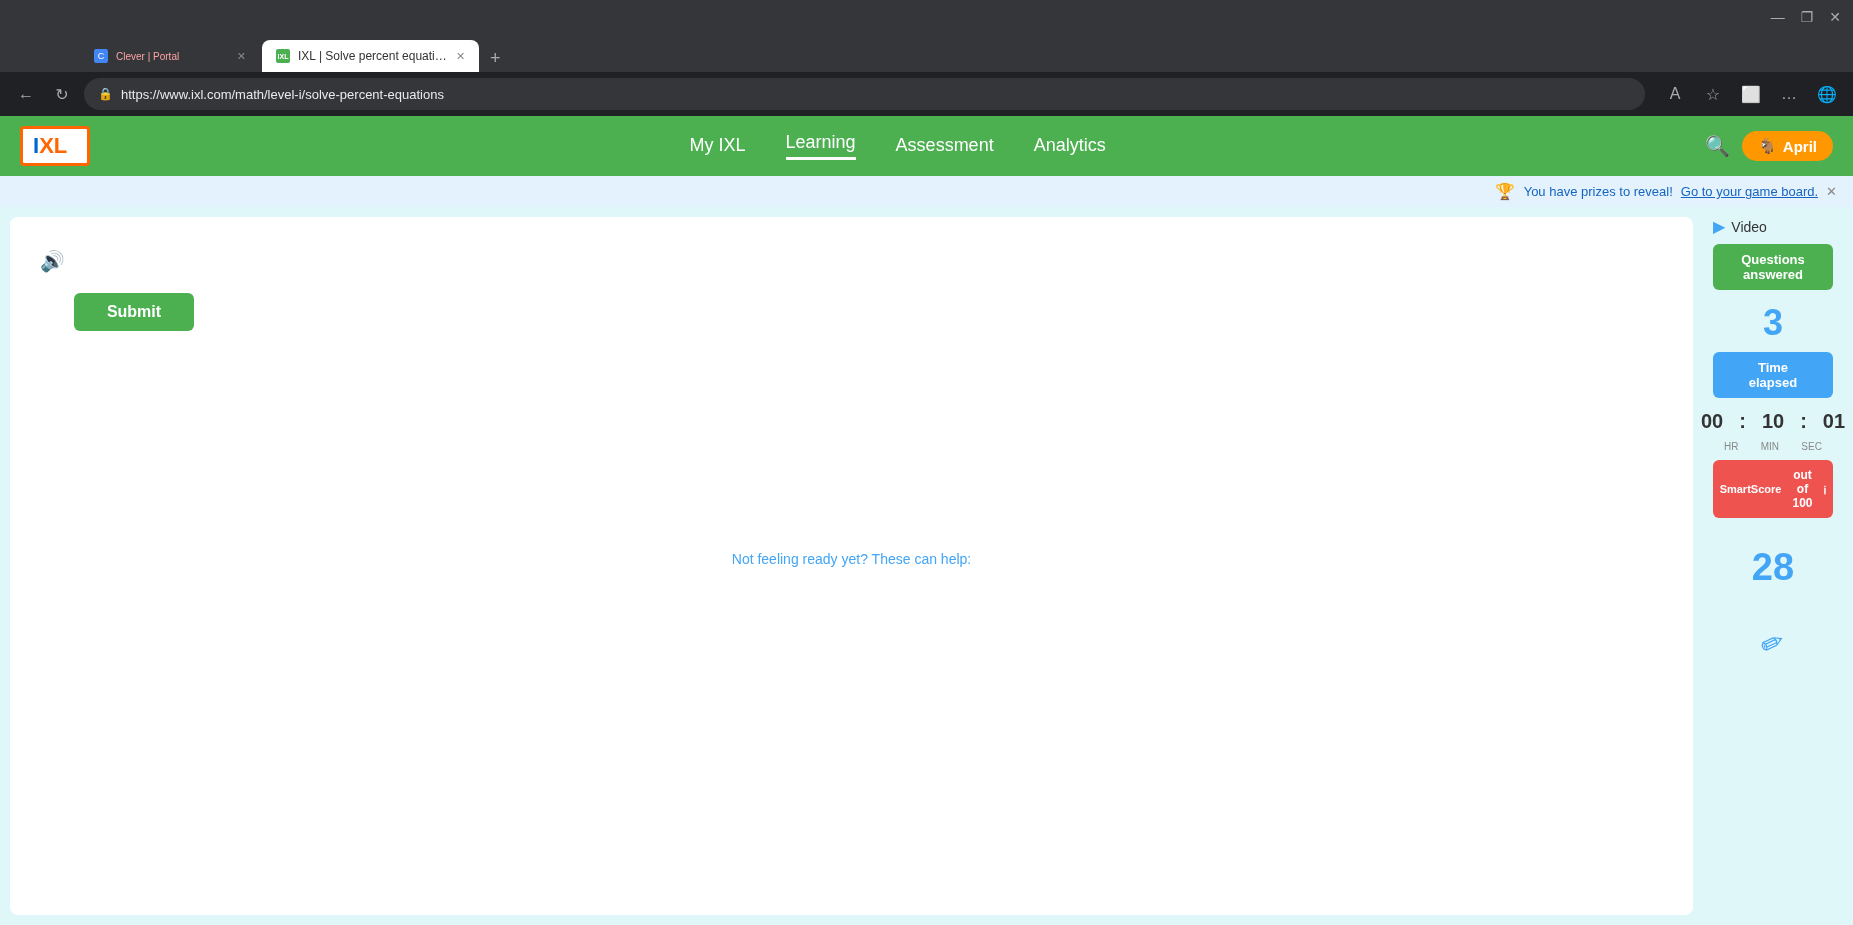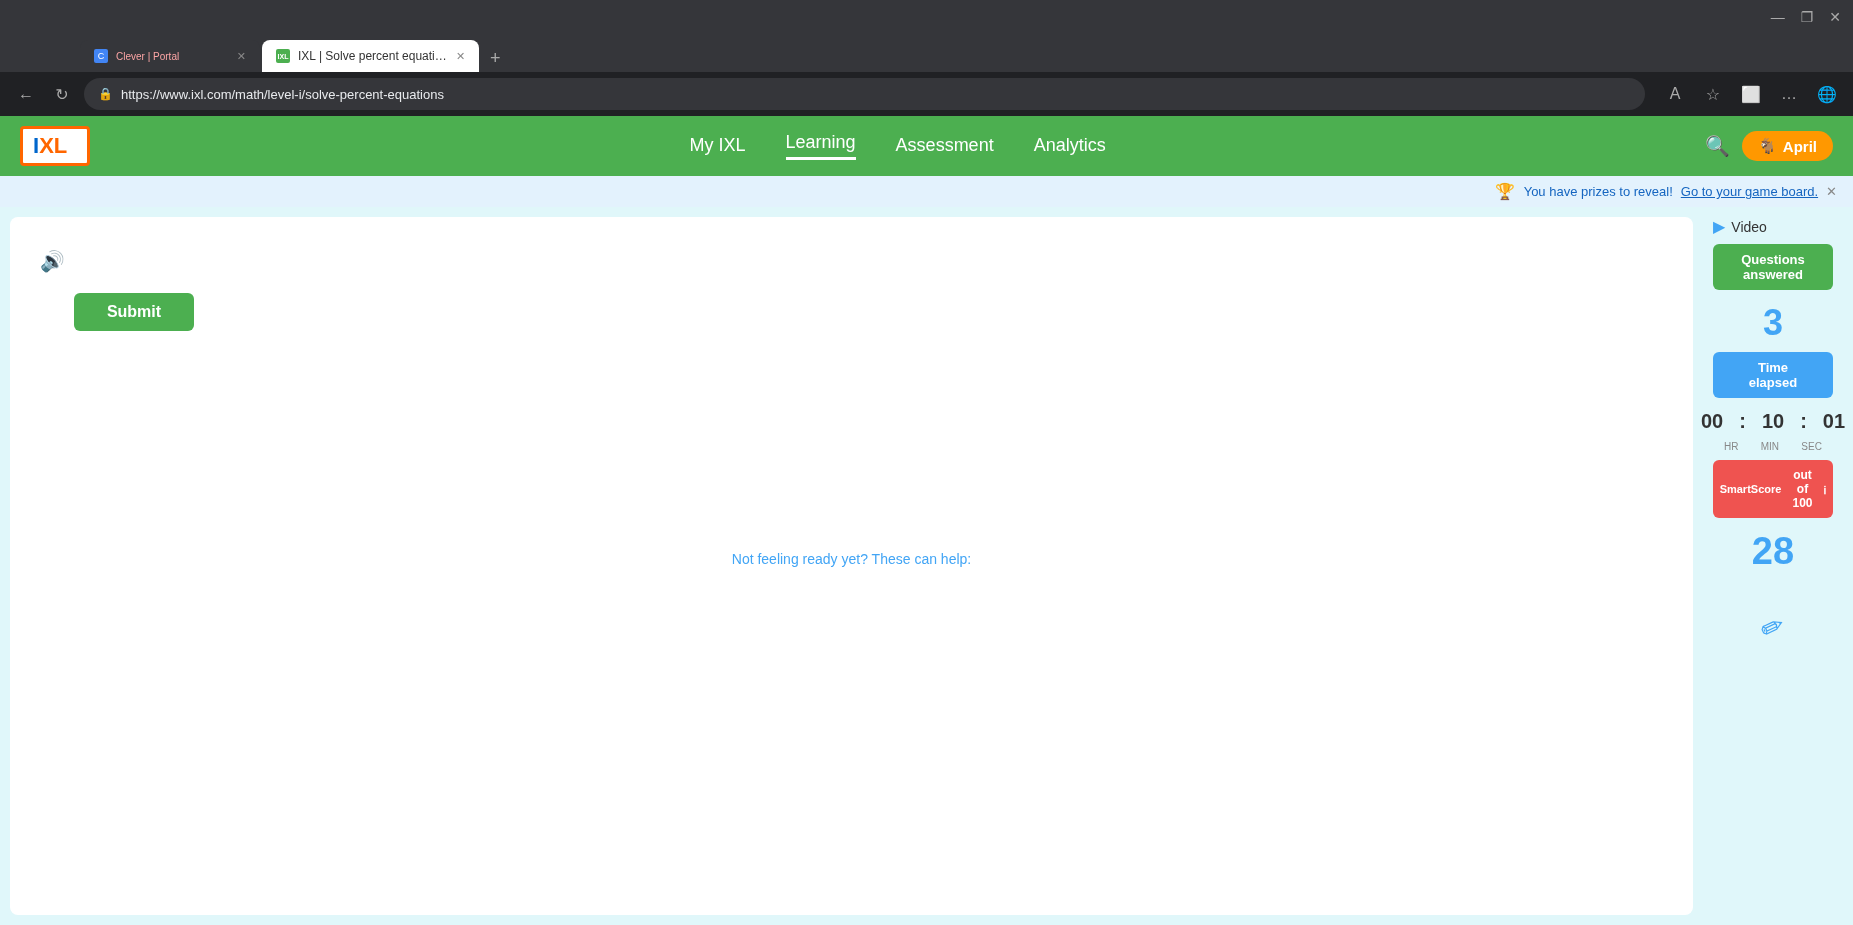--- a/index.html
+++ b/index.html
@@ -450,21 +450,21 @@
       align-items: center;
       justify-content: center;
       gap: 4px;
     }
 
     .smartscore-number {
       font-size: 38px;
       font-weight: 700;
       color: #42a5f5;
       text-align: center;
-      margin-top: 4px;
+      margin-top: 20px;
     }
   </style>
 </head>
 <body>
 
 <div class="browser-window">
 
   <div class="title-bar">
     <div class="title-bar-controls">
       <span class="title-bar-btn">—</span>

